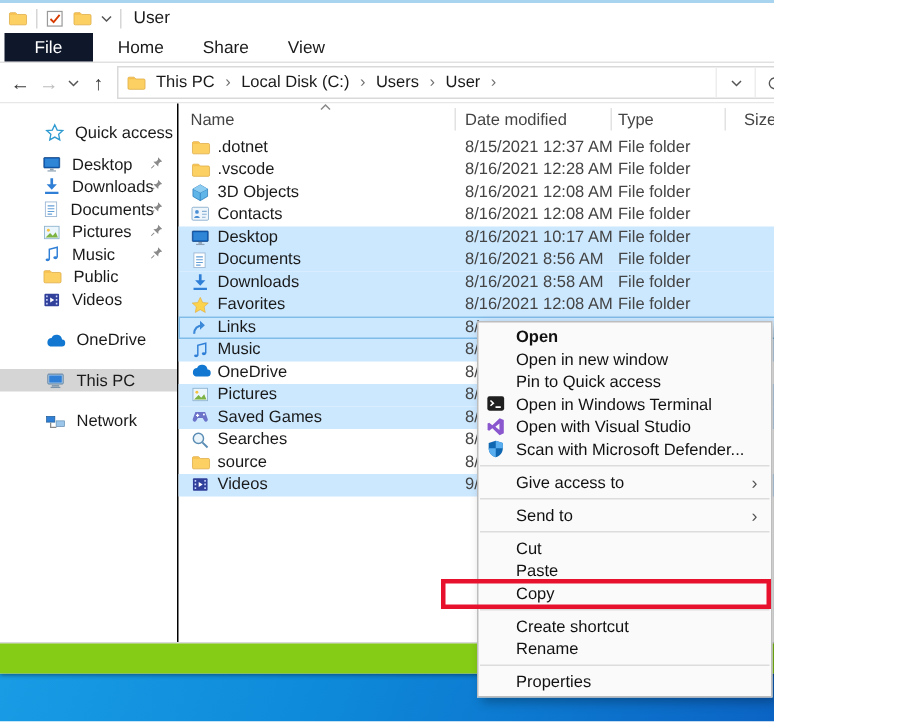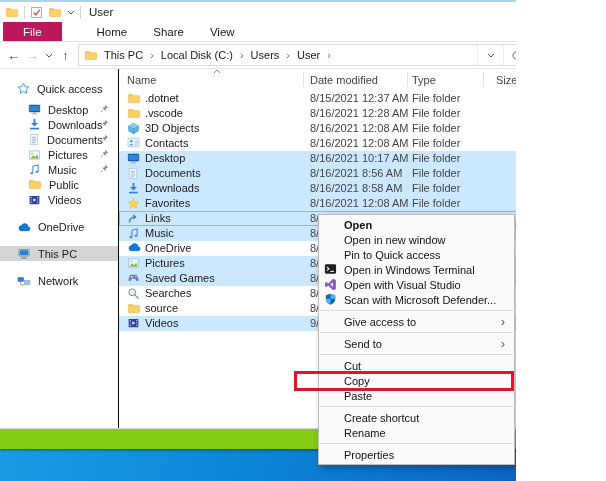--- a/index.html
+++ b/index.html
@@ -12,21 +12,21 @@
   
   .titlebar { height:22px; display:flex; align-items:center; padding-left:5px; gap:5px;
               border-top:2px solid #a9d4f0; background:#fff; }
   .qat-sep { width:1px; height:13px; background:#d6d6d6; }
   .title-text { font-size:11.5px; color:#1a1a1a; margin-left:3px; }
   .icon { display:inline-flex; align-items:center; justify-content:center; line-height:0; }
 
   
   .tabrow { height:20px; display:flex; align-items:stretch; border-bottom:1px solid #e1e1e1; }
   .tab { padding:0 13px; font-size:11.5px; color:#1a1a1a; display:flex; align-items:center; }
-  .tab.active { background:#be185d; color:#fff; padding:0 20px; margin-left:3px; margin-right:22px; }
+  .tab.active { background:#0f172a; color:#fff; padding:0 20px; margin-left:3px; margin-right:4px; }
 
   
   .addressrow { height:27px; display:flex; align-items:center; padding:0 4px;
                 border-bottom:1px solid #e7e7e7; background:#fff; }
   .nav-btn { width:19px; text-align:center; font-size:13px; color:#3a3a3a; }
   .nav-btn.disabled { color:#bdbdbd; }
   .nav-btn.small { width:14px; font-size:9px; }
   .addressbox { height:22px; width:452px; border:1px solid #d9d9d9; background:#fff;
                 display:flex; align-items:center; margin-left:3px; padding-left:5px; font-size:11px; }
   .crumbs { display:flex; align-items:center; gap:7px; color:#1a1a1a; flex:1; }
@@ -34,21 +34,21 @@
   .addr-tools { display:flex; align-items:center; height:100%; }
   .addr-tool { width:26px; height:100%; display:flex; align-items:center; justify-content:center;
                border-left:1px solid #ededed; }
   .searchbox { height:22px; flex:1; border:1px solid #d9d9d9; background:#fff; margin-left:5px;
                display:flex; align-items:center; gap:7px; padding:0 7px; font-size:11px;
                color:#767676; overflow:hidden; white-space:nowrap; }
 
   
   .main { position:absolute; top:69px; left:0; right:0; bottom:21px; display:flex; background:#fff; }
   .sidebar { width:118px; padding-top:12px; flex:0 0 118px; }
-  .side-item { height:15px; display:flex; align-items:center; gap:7px; padding-left:17px;
+  .side-item { height:15px; display:flex; align-items:center; gap:7px; padding-left:30px;
                font-size:11px; color:#1a1a1a; position:relative; }
   .side-item.lvl1 { padding-left:28px; }
   .side-item.first-child-gap { margin-top:6px; }
   .side-item.gap { margin-top:12px; }
   .side-item.selected { background:#d5d5d5; }
   .side-pin { position:absolute; right:9px; top:2px; }
 
   .filearea { flex:1; position:relative; font-size:11px; border-left:1px solid #000000; }
   .cols-header { position:absolute; top:0; left:0; right:0; height:21px; color:#444; }
   .col-label { position:absolute; top:5px; white-space:nowrap; }
@@ -568,26 +568,26 @@
       </div>
       <div class="menu-sep"></div>
       <div class="menu-item">
         <span>Send to</span>
         <span class="menu-sub">›</span>
       </div>
       <div class="menu-sep"></div>
       <div class="menu-item">
         <span>Cut</span>
       </div>
+      <div class="menu-item">
+        <span>Paste</span>
+      </div>
       <div class="menu-item annotated">
         <span>Copy</span>
       </div>
-      <div class="menu-item">
-        <span>Paste</span>
-      </div>
       <div class="menu-sep"></div>
       <div class="menu-item">
         <span>Create shortcut</span>
       </div>
       <div class="menu-item">
         <span>Rename</span>
       </div>
       <div class="menu-sep"></div>
       <div class="menu-item">
         <span>Properties</span>

